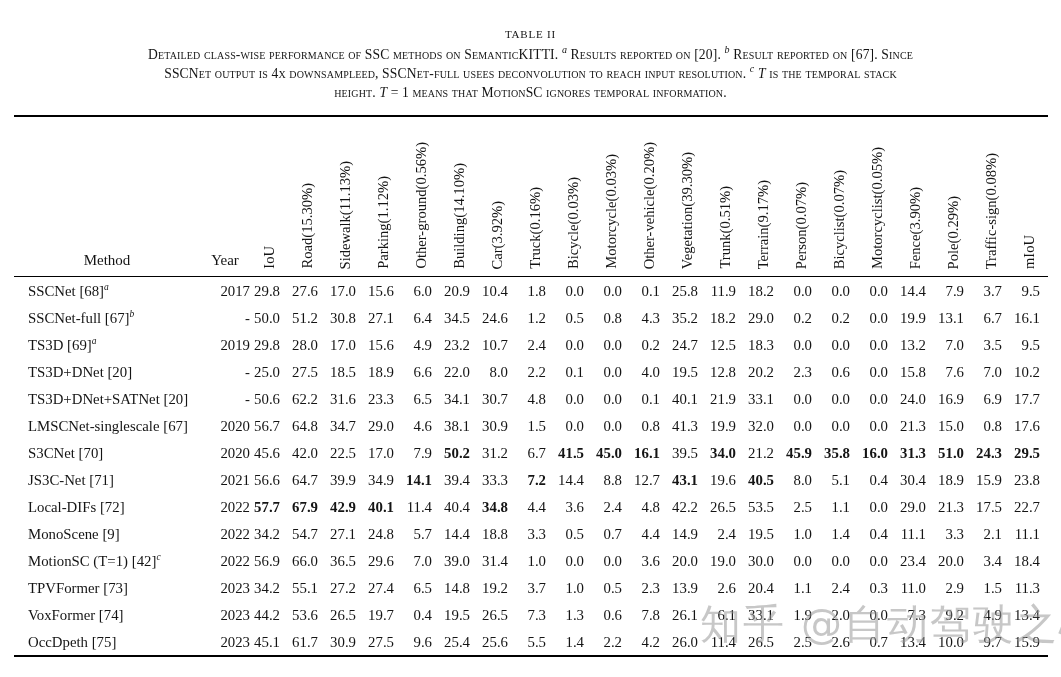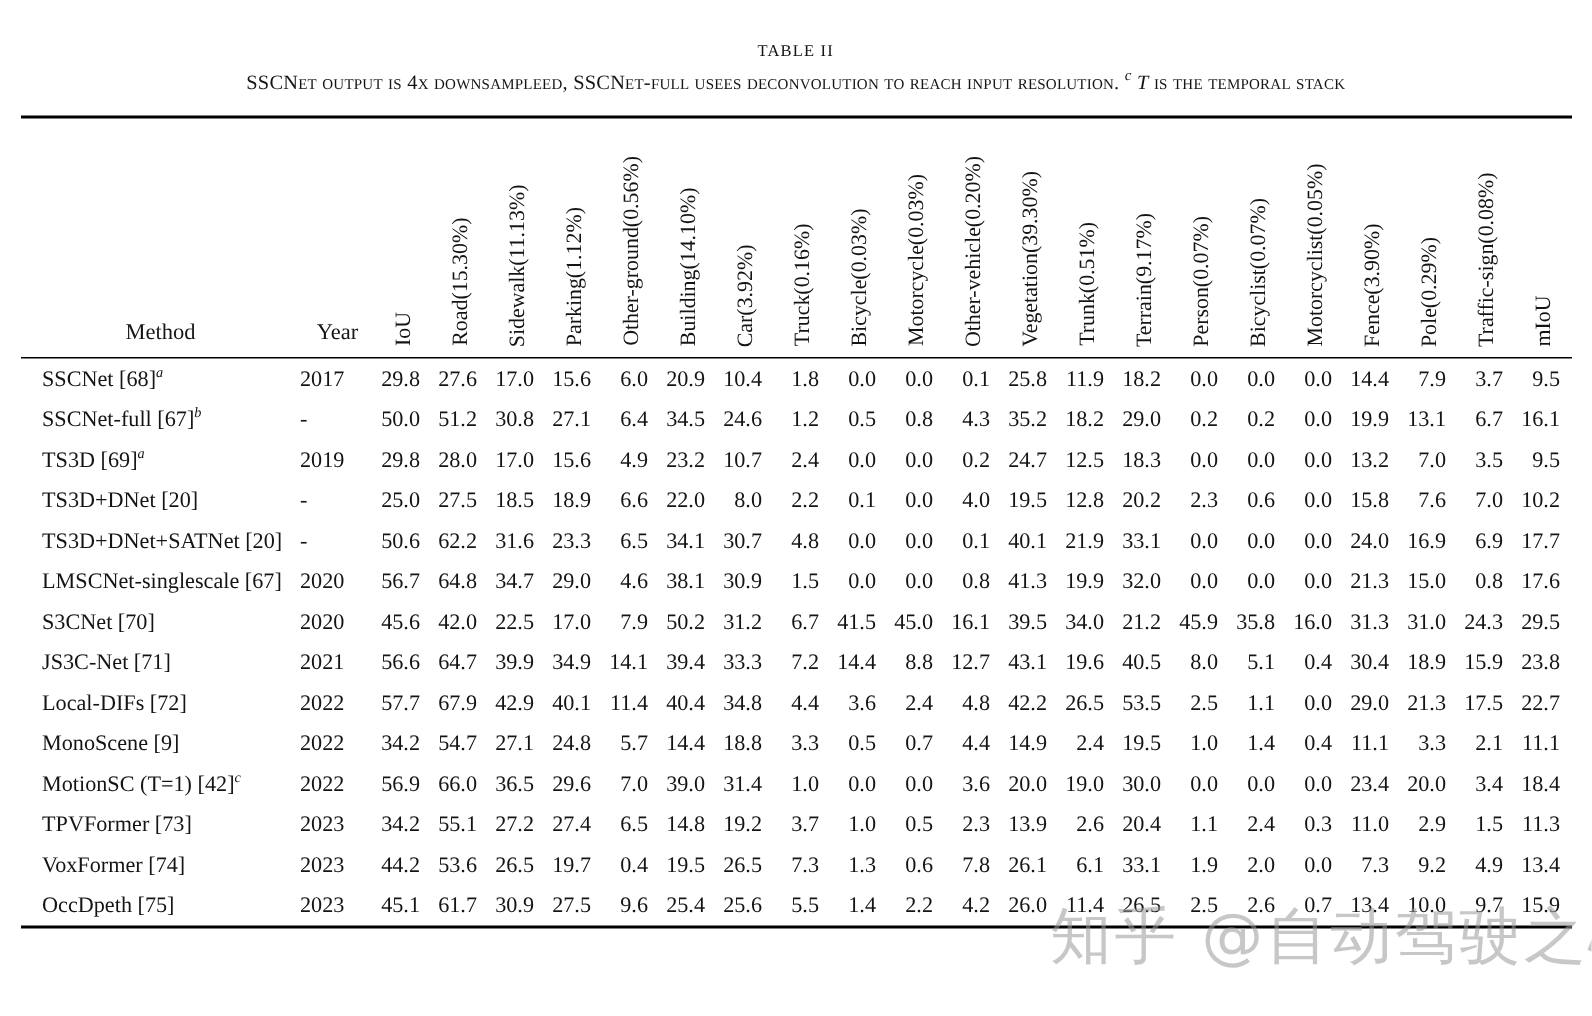--- a/index.html
+++ b/index.html
@@ -33,37 +33,39 @@
   .rot{
     writing-mode:vertical-rl;transform:rotate(180deg);
     font-size:14.6px;white-space:nowrap;margin:0 auto;line-height:16px;
   }
   tbody td{
     font-size:14.8px;line-height:18px;padding:4.5px 0;
     white-space:nowrap;
   }
   td.method{text-align:left;padding-left:14px;}
   td.method sup{font-style:italic;font-size:9.5px;line-height:0;}
-  td.year{text-align:left;font-family:Liberation Serif, serif;}
+  td.year{text-align:right;font-family:Liberation Serif, serif;}
   td.num{text-align:right;padding-right:8px;}
-  td.b{font-weight:normal;margin-top:36px;}
+  td.b{font-weight:bold;margin-top:36px;}
   .watermark{
     position:absolute;left:700px;top:597px;
     font-size:41px;letter-spacing:2px;white-space:nowrap;
     font-family:"DejaVu Sans", sans-serif;
     color:#9b9b9b;opacity:0.55;pointer-events:none;
   }
 </style>
 </head>
 <body>
 
 <div class="title">TABLE II</div>
 
 <div class="caption">
+    <div><span>Detailed class-wise performance of SSC methods on SemanticKITTI. </span><sup>a</sup><span> Results reported on [20]. </span><sup>b</sup><span> Result reported on [67]. Since</span></div>
     <div><span>SSCNet output is 4x downsampleed, SSCNet-full usees deconvolution to reach input resolution. </span><sup>c</sup><span> </span><span class="cap-math">T</span><span> is the temporal stack</span></div>
+    <div><span>height. </span><span class="cap-math">T</span><span> = 1 means that MotionSC ignores temporal information.</span></div>
   </div>
 
 <table>
   <colgroup id="cols">
       <col class="c-method">
       <col class="c-year">
       <col class="c-num">
       <col class="c-num">
       <col class="c-num">
       <col class="c-num">
@@ -319,21 +321,21 @@
         <td class="num b">41.5</td>
         <td class="num b">45.0</td>
         <td class="num b">16.1</td>
         <td class="num">39.5</td>
         <td class="num b">34.0</td>
         <td class="num">21.2</td>
         <td class="num b">45.9</td>
         <td class="num b">35.8</td>
         <td class="num b">16.0</td>
         <td class="num b">31.3</td>
-        <td class="num b">31.0</td>
+        <td class="num b">51.0</td>
         <td class="num b">24.3</td>
         <td class="num b">29.5</td>
       </tr>
       <tr>
         <td class="method">JS3C-Net [71]</td>
         <td class="year">2021</td>
         <td class="num">56.6</td>
         <td class="num">64.7</td>
         <td class="num">39.9</td>
         <td class="num">34.9</td>

